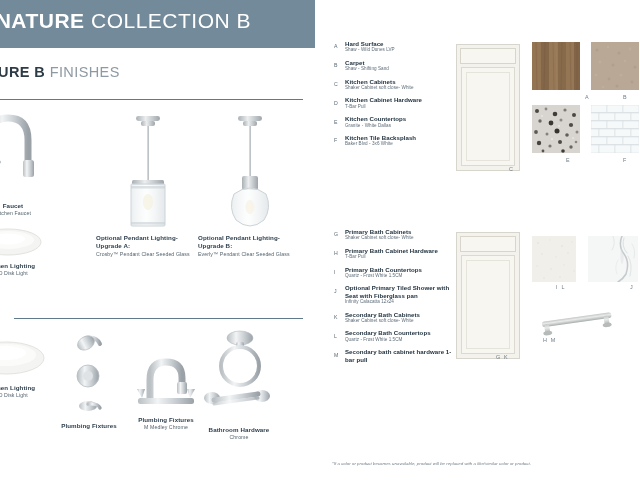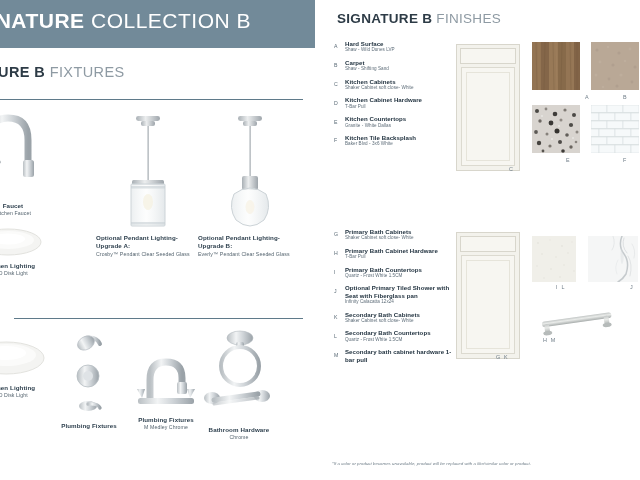--- a/index.html
+++ b/index.html
@@ -136,21 +136,21 @@
 <body>
 
 <div class="page">
 
   <div class="left-panel">
 
     <div class="hdr-band">
       <div class="hdr-text"><b>SIGNATURE</b><span> COLLECTION B</span></div>
     </div>
 
-    <div class="sub-title"><b>SIGNATURE B</b><span> FIXTURES</span></div>
+    <div class="sub-title"><b>SIGNATURE B</b><span> FINISHES</span></div>
 
     <div class="rule r1"></div>
 
     <div class="rule r2"></div>
 
     <div class="fx fx-faucet">
       <div class="art">
         <svg width="70" height="92" viewBox="0 0 70 92">
           <defs>
             <linearGradient id="chr" x1="0" y1="0" x2="1" y2="0">
@@ -285,21 +285,20 @@
           </g>
         </svg>
       </div>
       <div class="cap">Bathroom Hardware</div>
       <div class="sub">Chrome</div>
     </div>
   </div>
 
   <div class="right-panel">
 
-    <div class="r-title"><b>SIGNATURE B</b><span> FINISHES</span></div>
 
     <div class="legend g1">
       <div class="lg-row">
         <span class="ltr">A</span>
         <div class="ttl">Hard Surface</div>
         <div class="dsc">Shaw - Wild Dunes LVP</div>
       </div>
       <div class="lg-row">
         <span class="ltr">B</span>
         <div class="ttl">Carpet</div>

